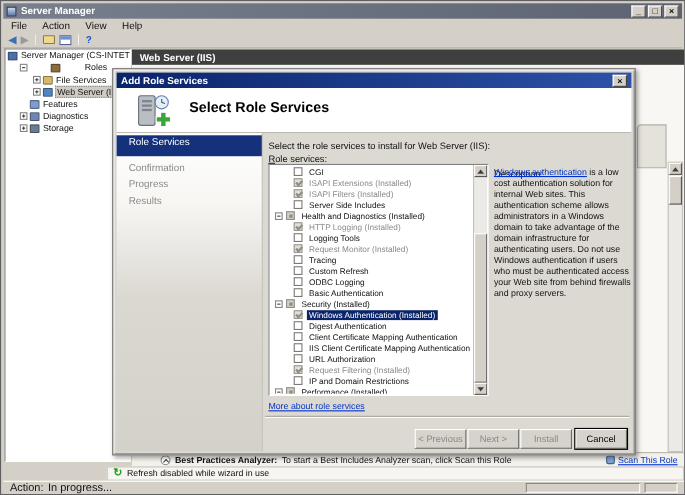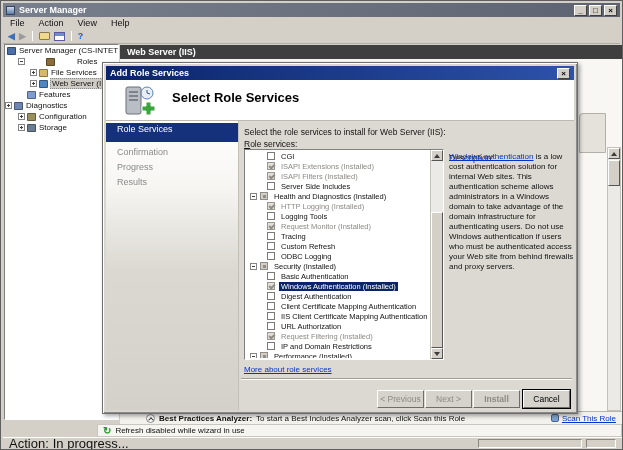--- a/index.html
+++ b/index.html
@@ -44,21 +44,21 @@
 
   #bpa { left:119px; top:410px; width:502px; height:13px; background:#f3f1ec; border-top:1px solid #b7b4ac; display:flex; align-items:center; font-size:8px; gap:4px; padding:0 6px 0 26px; color:#111; }
   .chev-circle { width:9px; height:9px; border:1px solid #8a8a8a; border-radius:50%; position:relative; background:#fdfdfc; flex:0 0 auto; }
   .chev-circle::after { content:""; position:absolute; left:2px; top:3px; width:3px; height:3px; border-top:1px solid #444; border-right:1px solid #444; transform:rotate(-45deg); }
   #bpa-link-wrap { margin-left:auto; display:flex; align-items:center; gap:3px; }
   .scan-shape { width:8px; height:8px; background:#7fa3cf; border:1px solid #46618a; border-radius:2px; }
   .link { color:#0033cc; text-decoration:underline; cursor:pointer; }
   #refresh-row { left:96px; top:423px; width:525px; height:13px; background:#f6f5f1; border:1px solid #c9c6bf; display:flex; align-items:center; gap:4px; padding:0 5px; font-size:8px; color:#111; }
   .refresh-glyph { color:#1fa11f; font-size:10px; line-height:10px; font-weight:bold; }
 
-  #statusbar { left:2px; top:436px; width:619px; height:12px; background:#d4d0c8; border-top:1px solid #fff; display:flex; align-items:center; font-size:13px; padding:0 6px; gap:4px; color:#111; }
+  #statusbar { left:2px; top:436px; width:619px; height:12px; background:#d4d0c8; border-top:1px solid #fff; display:flex; align-items:center; font-size:10px; padding:0 6px; gap:4px; color:#111; }
   .sunken { border:1px solid; border-color:#8a877f #fff #fff #8a877f; height:9px; }
   #status-cell1 { margin-left:auto; width:104px; }
   #status-cell2 { width:30px; }
 
   
   #dlg { left:101px; top:61px; width:476px; height:352px; background:#d9d6cf; border:1px solid #6e6e6e; box-shadow: inset 1px 1px 0 #fff, inset -1px -1px 0 #8a8a8a, 2px 2px 4px rgba(0,0,0,.35); }
   #dlg-title { position:absolute; left:3px; top:3px; right:3px; height:14px; background:linear-gradient(90deg,#0a246a,#2d52a8); color:#fff; font-size:9px; font-weight:bold; display:flex; align-items:center; padding:0 4px; }
   #dlg-header { position:absolute; left:3px; top:17px; right:3px; height:41px; background:#fff; border-bottom:1px solid #bcb9b1; }
   #dlg-heading { position:absolute; left:66px; top:10px; font-size:13px; font-weight:bold; color:#000; }
   #wizard-icon { position:absolute; left:12px; top:2px; }
@@ -143,29 +143,24 @@
       <div class="tree-row" style="padding-left: 25px;">
         <span class="expbox plus"></span>
         <span class="ticon" style="background: rgb(79, 134, 192);"></span>
         <span class="tree-label sel">Web Server (IIS)</span>
       </div>
       <div class="tree-row" style="padding-left: 13px;">
         <span class="tree-spacer"></span>
         <span class="ticon" style="background: rgb(127, 156, 207);"></span>
         <span class="tree-label">Features</span>
       </div>
-      <div class="tree-row" style="">
+      <div class="tree-row" style="padding-left: 13px;">
         <span class="expbox plus"></span>
         <span class="ticon" style="background: rgb(111, 134, 179);"></span>
         <span class="tree-label">Diagnostics</span>
-      </div>
-      <div class="tree-row" style="padding-left: 13px;">
-        <span class="expbox plus"></span>
-        <span class="ticon" style="background: rgb(154, 143, 95);"></span>
-        <span class="tree-label">Configuration</span>
       </div>
       <div class="tree-row" style="padding-left: 13px;">
         <span class="expbox plus"></span>
         <span class="ticon" style="background: rgb(107, 126, 143);"></span>
         <span class="tree-label">Storage</span>
       </div>
     </div>
 
   <div class="abs" id="content-hdr">
     <span>Web Server (IIS)</span>
@@ -269,28 +264,28 @@
               <span class="rs-label">Tracing</span>
             </div>
             <div class="rs-row child">
               <span class="cb"></span>
               <span class="rs-label">Custom Refresh</span>
             </div>
             <div class="rs-row child">
               <span class="cb"></span>
               <span class="rs-label">ODBC Logging</span>
             </div>
+            <div class="rs-row child">
+              <span class="cb"></span>
+              <span class="rs-label">Basic Authentication</span>
+            </div>
             <div class="rs-row group">
               <span class="exp"></span>
               <span class="cb grp"></span>
               <span class="rs-label">Security  (Installed)</span>
-            </div>
-            <div class="rs-row child">
-              <span class="cb"></span>
-              <span class="rs-label">Basic Authentication</span>
             </div>
             <div class="rs-row child">
               <span class="cb inst"></span>
               <span class="rs-label sel">Windows Authentication  (Installed)</span>
             </div>
             <div class="rs-row child">
               <span class="cb"></span>
               <span class="rs-label">Digest Authentication</span>
             </div>
             <div class="rs-row child">
@@ -329,19 +324,19 @@
             </span>
         </div>
       </div>
       <div id="more-link" class="link">More about role services</div>
       <div id="desc-label">Description:</div>
       <div id="desc-text"><span class="link">Windows authentication</span><span> is a low cost authentication solution for internal Web sites. This authentication scheme allows administrators in a Windows domain to take advantage of the domain infrastructure for authenticating users. Do not use Windows authentication if users who must be authenticated access your Web site from behind firewalls and proxy servers.</span></div>
       <div id="dlg-sep"></div>
       <div id="dlg-buttons">
           <button class="dlg-btn disabled" disabled="" style="left: 138px;">&lt; Previous</button>
           <button class="dlg-btn disabled" disabled="" style="left: 186px;">Next &gt;</button>
-          <button class="dlg-btn disabled" disabled="" style="left: 234px; font-weight: bold;">Install</button>
+          <button class="dlg-btn disabled" disabled="" style="left: 234px;">Install</button>
           <button class="dlg-btn default" style="left: 284px;">Cancel</button>
         </div>
     </div>
   </div>
 
 </div>
 
 </body></html>

